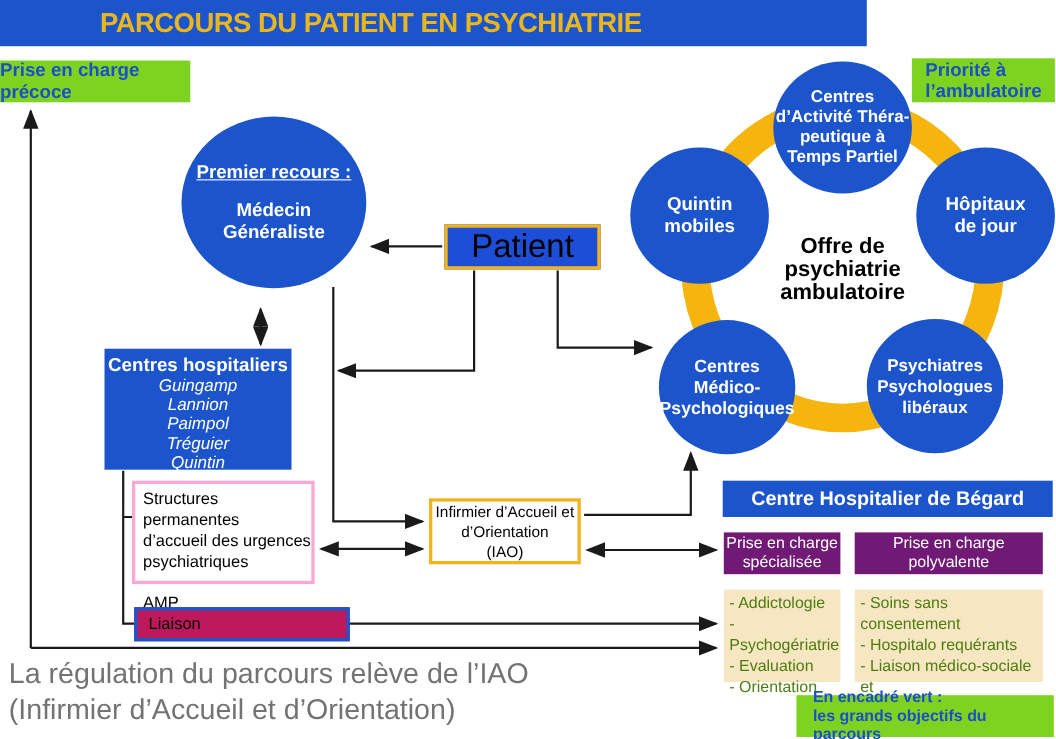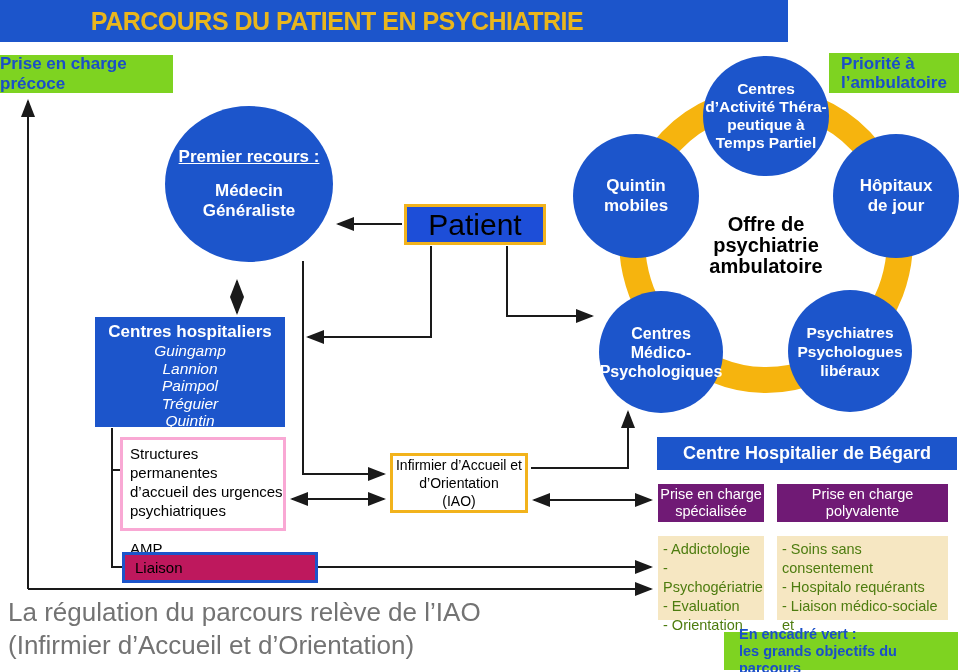--- a/index.html
+++ b/index.html
@@ -50,21 +50,21 @@
     color:#000; font-weight:bold; font-size:20px; line-height:21px;
   }
 
   
   .patient-box {
     position:absolute; left:404px; top:204px; width:142px; height:41px;
     background:#1d4ed8; border:3px solid #F2B31C; color:#000;
     display:flex; align-items:center; justify-content:center; font-size:30px;
   }
   .ch-box {
-    position:absolute; left:95px; top:317px; width:190px; height:110px;
+    position:absolute; left:95px; top:317px; width:170px; height:110px;
     background:#1C55CB; color:#fff; text-align:center; padding-top:5px;
   }
   .ch-box .heading { font-weight:bold; font-size:17px; line-height:20px; }
   .ch-box .cities  { font-style:italic; font-size:15.5px; line-height:17.5px; }
   .structures-box {
     position:absolute; left:120px; top:437px; width:166px; height:94px;
     background:#fff; border:3px solid #f9a8d4; color:#000;
     font-size:15px; line-height:19px; padding:4px 0 0 7px;
   }
   .iao-box {

